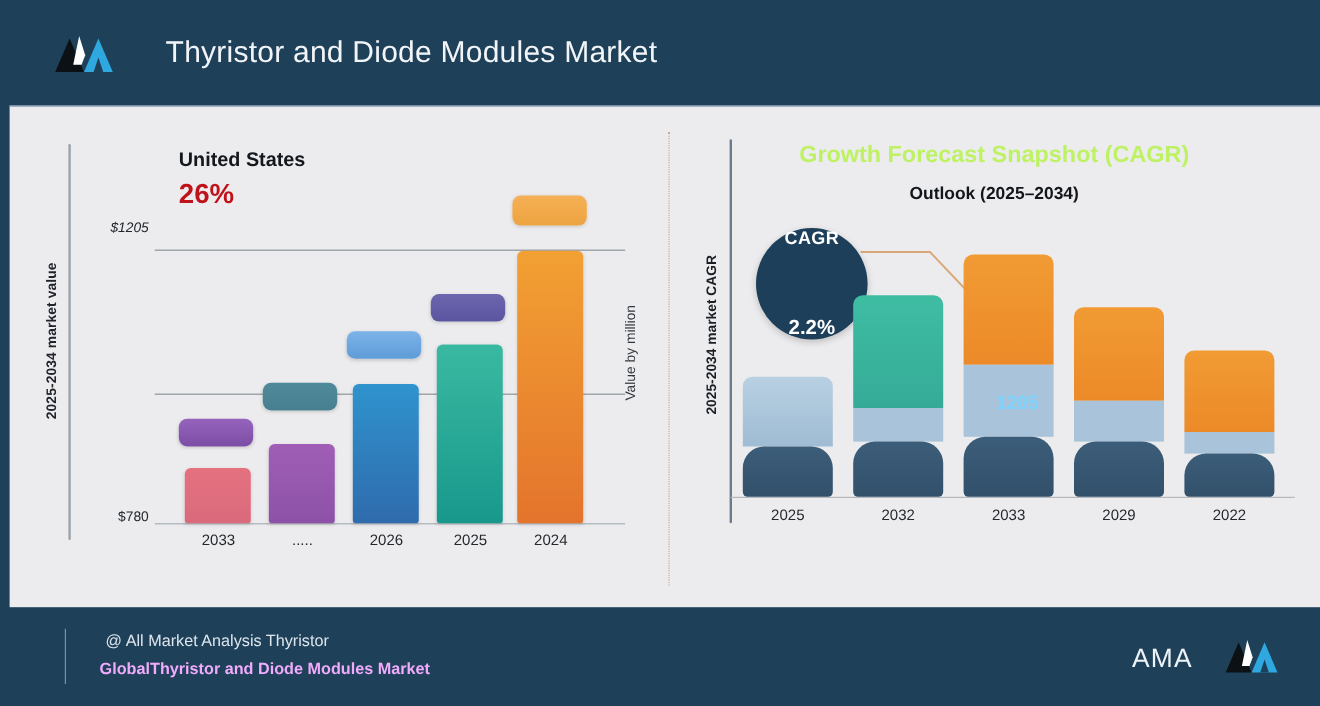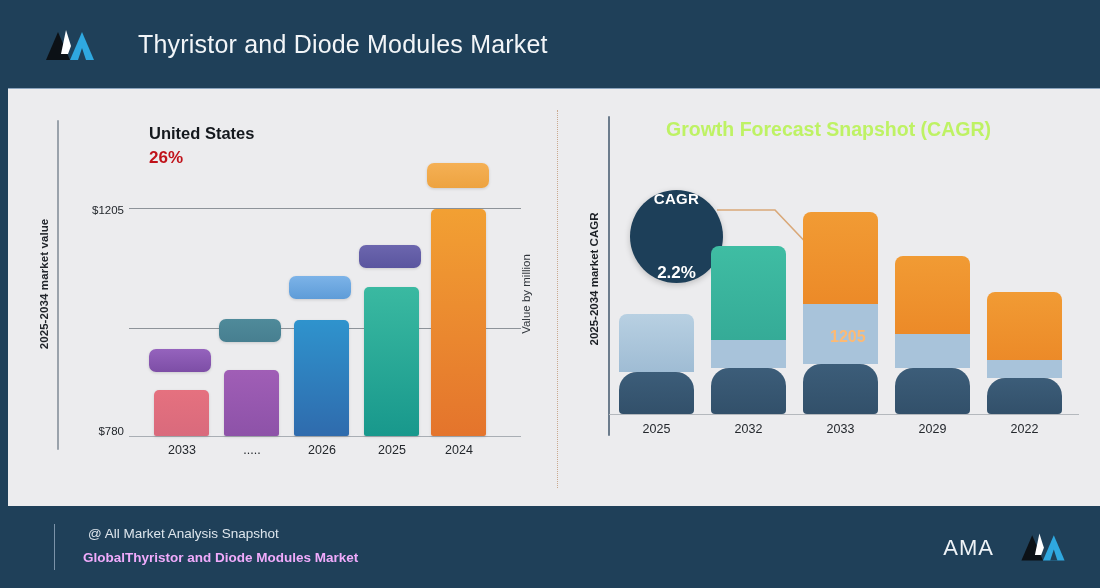--- a/index.html
+++ b/index.html
@@ -90,37 +90,37 @@
   }
 
   #left-country {
     position: absolute;
     left: 141px; top: 36px;
     font-size: 16.5px; font-weight: bold; color: #14181d;
   }
   #left-percent {
     position: absolute;
     left: 141px; top: 60px;
-    font-size: 17px; font-weight: bold; color: #c0121a;
+    font-size: 23px; font-weight: bold; color: #c0121a;
   }
 
   .gridline {
     position: absolute;
     height: 1px;
     background: #8d9399;
   }
   #gl-top { left: 121px; top: 120px; width: 392px; }
   #gl-mid { left: 121px; top: 240px; width: 392px; }
 
   .ytick {
     position: absolute;
     font-size: 11.5px; color: #23272c;
     text-align: right; width: 70px;
   }
-  #ytick-top { left: 46px; top: 116px; }
+  #ytick-top { left: 46px; top: 96px; font-style: italic; }
   #ytick-bot { left: 46px; top: 337px; }
 
   #left-baseline {
     position: absolute;
     left: 121px; top: 348px;
     width: 392px; height: 1px;
     background: #a9aeb4;
   }
   .lbar {
     position: absolute;
@@ -179,21 +179,21 @@
     box-shadow: 0 2px 6px rgba(0,0,0,0.2);
   }
   #cagr-badge .l1 { font-size: 15px; font-weight: bold; letter-spacing:.3px; }
   #cagr-badge .l2 { font-size: 17px; font-weight: bold; margin-top: 2px; }
 
   #connector { position: absolute; left: 160px; top: 110px; }
 
   #bar-value-label {
     position: absolute;
     left: 273px; top: 240px;
-    font-size: 16px; font-weight: bold; color: #fdba74;
+    font-size: 16px; font-weight: bold; color: #7dd3fc;
   }
 
   .rbar { position: absolute; bottom: 92px; }
   .seg {
     position: absolute; left: 0; width: 100%;
   }
   .seg-top { border-radius: 8px 8px 0 0; }
   .seg-bot { border-radius: 18px 18px 4px 4px; }
   .rxlabel {
     position: absolute;
@@ -306,20 +306,21 @@
   </div>
 
   <div id="divider"></div>
 
   <div id="right-chart">
 
     <div id="right-yaxis-line"></div>
     <div id="right-ylabel">2025-2034 market CAGR</div>
 
     <div id="right-title">Growth Forecast Snapshot (CAGR)</div>
+    <div id="right-subtitle">Outlook (2025–2034)</div>
 
     <svg id="connector" width="200" height="90">
       <polyline points="0,12 58,12 96,52" fill="none" stroke="#d9a878" stroke-width="1.6"></polyline>
     </svg>
 
     <div id="cagr-badge">
       <div class="l1">CAGR</div>
       <div class="l2">2.2%</div>
     </div>
 
@@ -356,21 +357,21 @@
     <div class="rbar" style="left:430px; width:75px; height:122px;">
       <div class="seg seg-top" style="top:0; height:68px; background:linear-gradient(180deg,#f19b34,#ec8a28);"></div>
       <div class="seg" style="top:68px; height:18px; background:#a8c3da;"></div>
       <div class="seg seg-bot" style="top:86px; height:36px; background:linear-gradient(180deg,#3c5d79,#32506a);"></div>
     </div>
     <div class="rxlabel" style="left:430px; top:334px; width:75px;">2022</div>
   </div>
 
   <div id="footer">
     <div id="footer-rule"></div>
-    <div id="footer-l1">@ All Market Analysis Snapshot</div>
+    <div id="footer-l1">@ All Market Analysis Thyristor</div>
     <div id="footer-l2">GlobalThyristor and Diode Modules Market</div>
     <div id="footer-brand">
       <span id="footer-brand-text">AMA</span>
       <span>
         <svg width="58" height="36" viewBox="0 0 52 40">
           <path d="M2 36 L14 8 L26 36 Z" fill="#0c1116"></path>
           <path d="M17 30 L22 6 L27 22 L24 30 Z" fill="#ffffff"></path>
           <path d="M26 36 L38 8 L50 36 Z" fill="#2fa8e0"></path>
           <path d="M34 36 L38 24 L42 36 Z" fill="#1f4059"></path>
         </svg>

